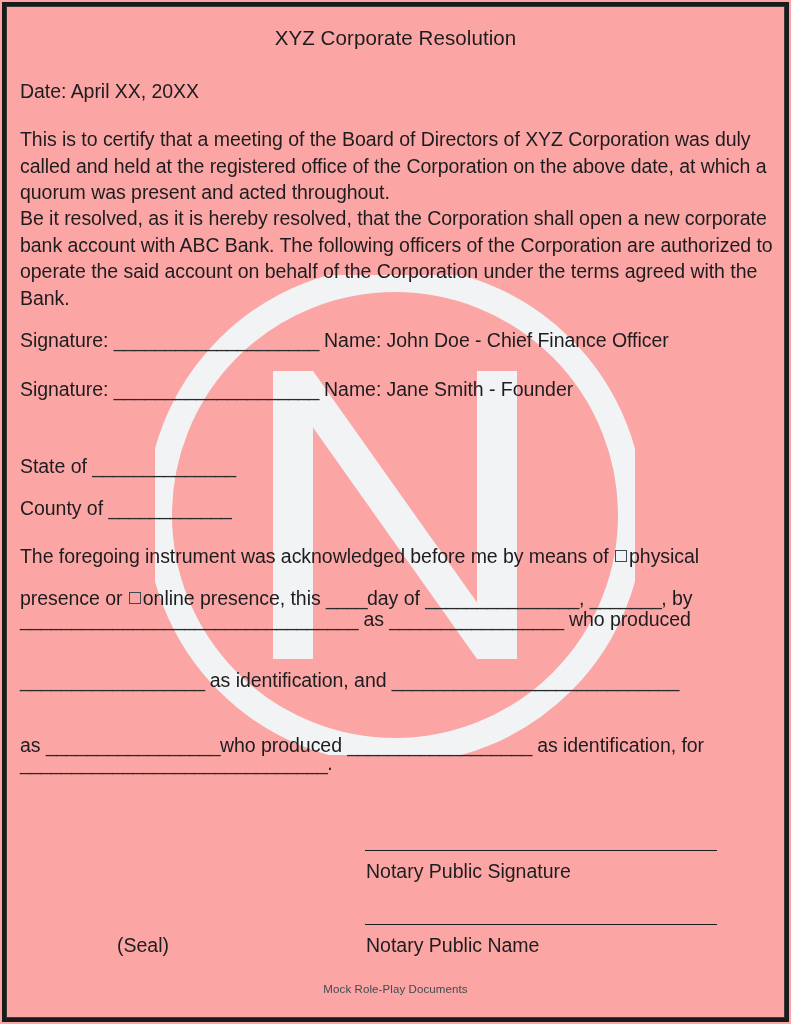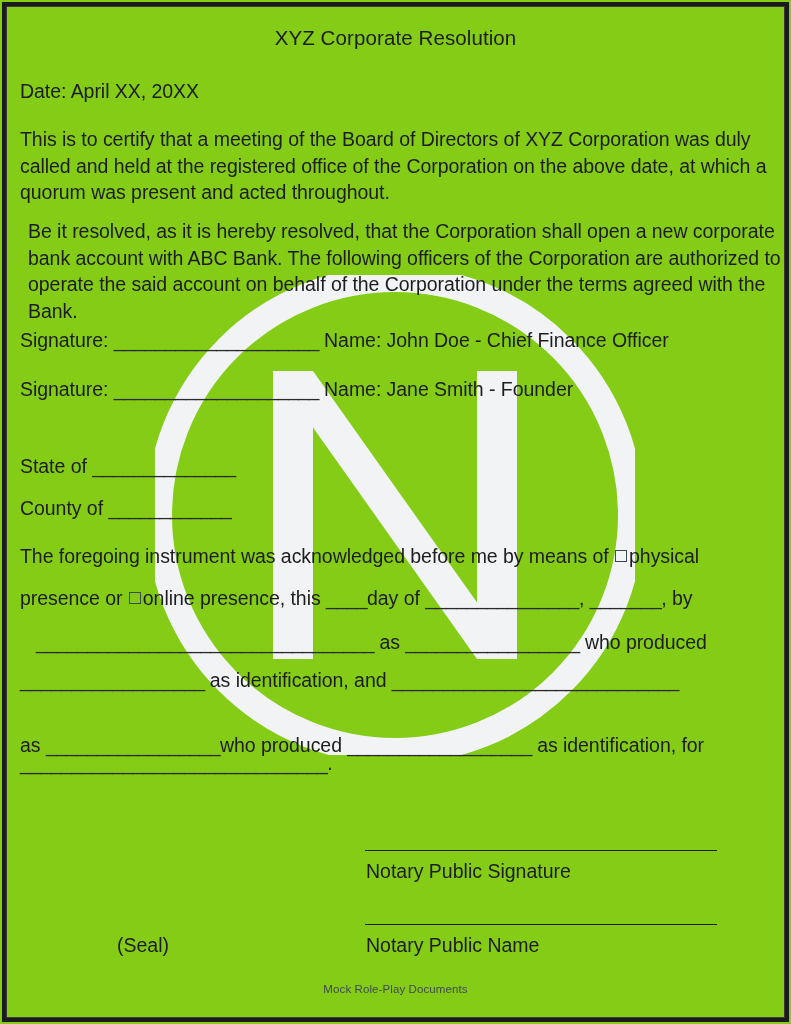--- a/index.html
+++ b/index.html
@@ -8,21 +8,21 @@
     background: #ffffff;
   }
   body {
     font-family: "Liberation Sans", sans-serif;
   }
 
   #page {
     position: relative;
     width: 791px;
     height: 1024px;
-    background: #84cc16;
+    background: #fca5a5;
     overflow: hidden;
     box-sizing: border-box;
   }
 
   
   #page-border {
     position: absolute;
     left: 2px;
     top: 2px;
     width: 787px;
@@ -143,21 +143,21 @@
   </svg>
 
   <div id="content">
 
     <div class="doc-title">XYZ Corporate Resolution</div>
 
     <div class="body-text" style="top:78px;">Date: April XX, 20XX</div>
 
     <div class="body-text" style="top:126px;">This is to certify that a meeting of the Board of Directors of XYZ Corporation was duly called and held at the registered office of the Corporation on the above date, at which a quorum was present and acted throughout.</div>
 
-    <div class="body-text" style="top:218px;margin-left:8px;">Be it resolved, as it is hereby resolved, that the Corporation shall open a new corporate bank account with ABC Bank. The following officers of the Corporation are authorized to operate the said account on behalf of the Corporation under the terms agreed with the Bank.</div>
+    <div class="body-text" style="top:205px;">Be it resolved, as it is hereby resolved, that the Corporation shall open a new corporate bank account with ABC Bank. The following officers of the Corporation are authorized to operate the said account on behalf of the Corporation under the terms agreed with the Bank.</div>
 
     <div class="body-text" style="top:327px;">
       <span>Signature:</span>
       <span class="blank">____________________</span>
       <span>Name: John Doe - Chief Finance Officer</span>
     </div>
 
     <div class="body-text" style="top:376px;">
       <span>Signature:</span>
       <span class="blank">____________________</span>
@@ -180,21 +180,21 @@
     </div>
 
     <div class="body-text" style="top:585px;">
       <span>presence or</span>
       <span class="cbox"></span><span>online presence, this</span>
       <span class="blank">____</span><span>day of</span>
       <span class="blank">_______________</span><span>,</span>
       <span class="blank">_______</span><span>, by</span>
     </div>
 
-    <div class="body-text" style="top:629px;margin-left:16px;">
+    <div class="body-text" style="top:606px;">
       <span class="blank">_________________________________</span>
       <span>as</span>
       <span class="blank">_________________</span>
       <span>who produced</span>
     </div>
 
     <div class="body-text" style="top:667px;">
       <span class="blank">__________________</span>
       <span>as identification, and</span>
       <span class="blank">____________________________</span>

